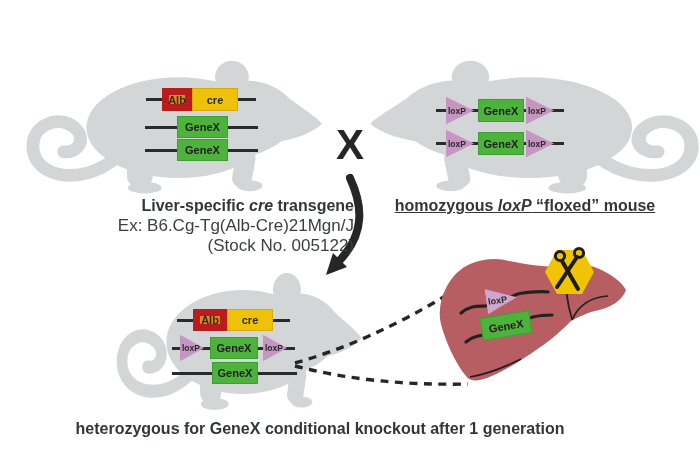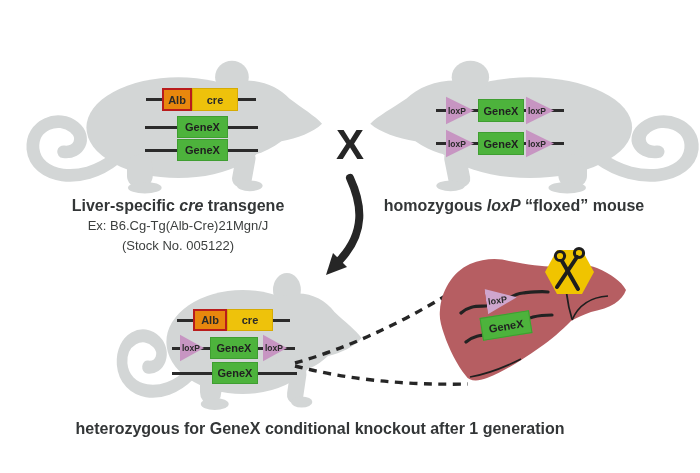--- a/index.html
+++ b/index.html
@@ -18,28 +18,28 @@
     left:0;top:14px;width:700px;text-align:center;font-size:29px;font-weight:400;
     color:#424747;letter-spacing:-0.2px;
   }
   .title i{font-style:italic;}
   .cross{
     left:330px;top:124px;width:40px;text-align:center;font-size:42px;font-weight:800;
     color:#262626;line-height:1;
   }
   .caption{text-align:center;color:#333637;}
   .cap-bold{font-size:16px;font-weight:700;line-height:20px;}
-  .cap-reg{font-size:13px;font-weight:400;line-height:20px;color:#3c3f3e;}
+  .cap-reg{font-size:17px;font-weight:400;line-height:20px;color:#3c3f3e;}
   .construct{position:absolute;}
   .gline{position:absolute;left:0;right:0;height:3px;background:var(--ink);}
   .gbox{
     position:absolute;display:flex;align-items:center;justify-content:center;
     font-weight:700;font-size:11px;color:#2a2a2a;box-sizing:border-box;
   }
-  .gbox.orange{background:var(--alb-orange);border:2px solid #b91c1c;}
+  .gbox.orange{background:var(--alb-orange);border:7px solid #b91c1c;}
   .gbox.yellow{background:var(--cre-yellow);border:1px solid #d6ab03;}
   .gbox.green{background:var(--genex-green);border:1px solid #3f9e31;color:#202020;}
   .tri{
     position:absolute;background:var(--loxp-pink);
     clip-path:polygon(0% 3%,100% 50%,0% 97%);
     display:flex;align-items:center;justify-content:flex-start;
     font-weight:700;font-size:8.5px;color:#2a2a2a;padding-left:2px;box-sizing:border-box;
   }
   .tri.light{background:var(--loxp-pink-light);}
   .rot-n8{transform:rotate(-8deg);}
@@ -132,27 +132,27 @@
     <div class="tri" style="left:91px;top:0;width:24px;height:28px;">loxP</div>
   </div>
   <div class="construct" style="left:172px;top:362px;width:125px;height:22px;">
     <div class="gline" style="top:9.5px;"></div>
     <div class="gbox green" style="left:40px;top:0;width:46px;height:22px;">GeneX</div>
   </div>
 
   <div class="tri light rot-n8" style="left:486px;top:286px;width:31px;height:27px;font-size:9px;">loxP</div>
   <div class="gbox green rot-n9" style="left:481px;top:314px;width:50px;height:23px;">GeneX</div>
 
-  <div class="abs caption" style="left:16px;top:196px;width:324px;">
+  <div class="abs caption" style="left:30px;top:196px;width:324px;text-align:right;">
     <div class="cap-bold"><span>Liver-specific </span><i>cre</i><span> transgene</span></div>
     <div class="cap-reg">Ex: B6.Cg-Tg(Alb-Cre)21Mgn/J</div>
     <div class="cap-reg">(Stock No. 005122)</div>
   </div>
 
-  <div class="abs caption" style="left:345px;top:196px;width:338px;">
+  <div class="abs caption" style="left:356px;top:196px;width:338px;text-decoration:underline;">
     <div class="cap-bold"><span>homozygous </span><i>loxP</i><span> “floxed” mouse</span></div>
   </div>
 
   <div class="abs caption" style="left:0;top:419px;width:640px;">
     <div class="cap-bold">heterozygous for GeneX conditional knockout after 1 generation</div>
   </div>
 
 </div>
 
 </body></html>

